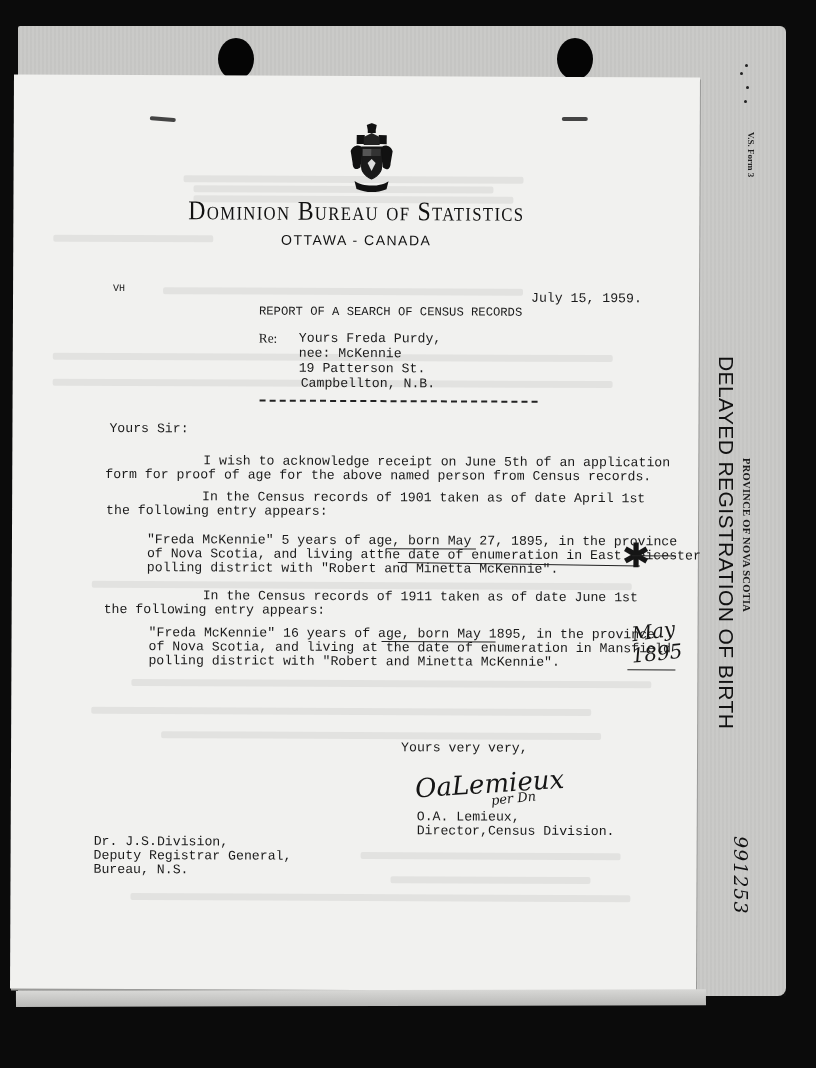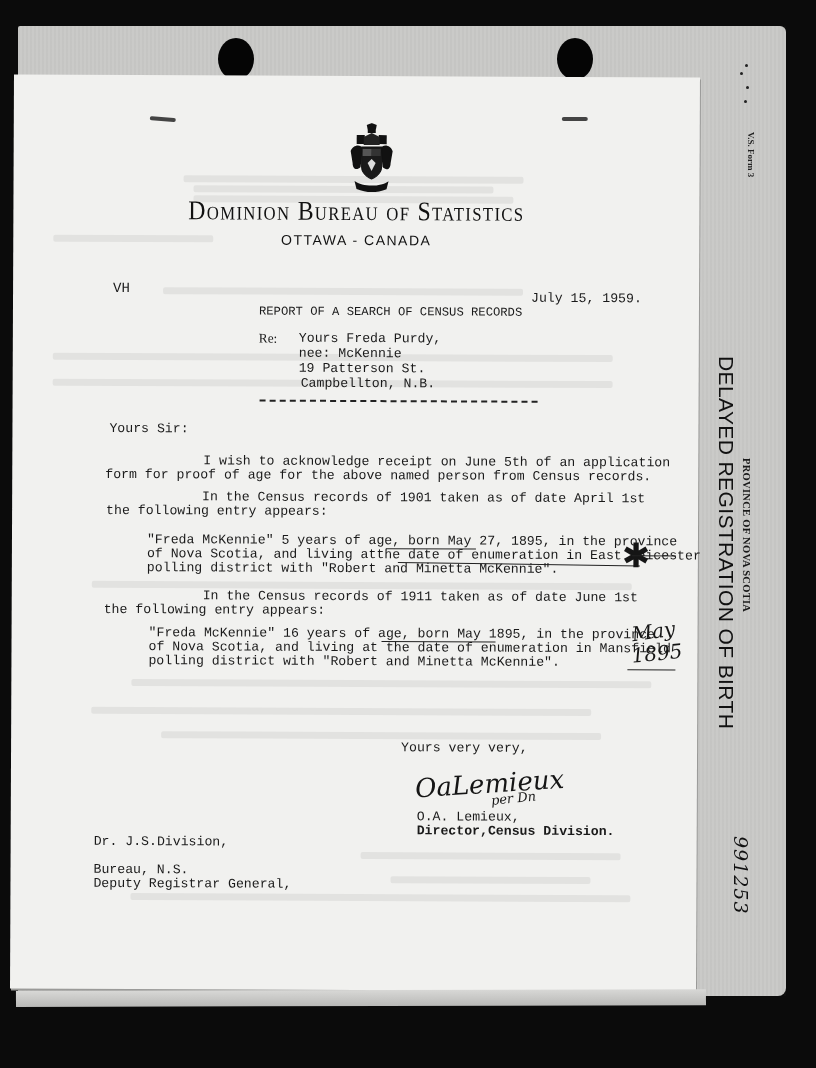--- a/index.html
+++ b/index.html
@@ -78,21 +78,21 @@
     <path d="M46 28 C44 22 36 20 34 26 L36 44 C40 48 44 46 44 40 Z" fill="#111"></path>
     <path d="M15 24 L35 24 L35 44 C35 52 25 56 25 56 C25 56 15 52 15 44 Z" fill="#1a1a1a" stroke="#111"></path>
     <rect x="16" y="26" width="9" height="7" fill="#555"></rect>
     <rect x="25" y="26" width="9" height="7" fill="#333"></rect>
     <path d="M21 40 L25 36 L29 40 L25 48 Z" fill="#ddd"></path>
     <path d="M8 58 C16 64 34 64 42 58 L40 66 C30 70 20 70 10 66 Z" fill="#111"></path>
   </svg>
   <div class="bureau">Dominion Bureau of Statistics</div>
   <div class="city">OTTAWA - CANADA</div>
 
-  <div class="t" style="left:100px; top:206px; font-size:14px;">VH</div>
+  <div class="t" style="left:100px; top:206px; font-size:10px;">VH</div>
   <div class="t" style="left:518px; top:214px;">July 15, 1959.</div>
   <div class="t" style="left:246px; top:229px; font-size:12.2px;">REPORT OF A SEARCH OF CENSUS RECORDS</div>
 
   <div class="t" style="left:246px; top:255px;font-family:Liberation Serif, serif;">Re:</div>
   <div class="t" style="left:286px; top:255px;">Yours Freda Purdy,</div>
   <div class="t" style="left:286px; top:270px;">nee: McKennie</div>
   <div class="t" style="left:286px; top:285px;">19 Patterson St.</div>
   <div class="t" style="left:288px; top:300px;">Campbellton, N.B.</div>
   <div class="dash"></div>
 
@@ -121,18 +121,18 @@
   <div class="hand" style="left:610px; top:458px; font-size:34px; font-style:normal;">✱</div>
   <div class="ul" style="left:620px; top:478px; width:44px;"></div>
   <div class="hand" style="left:620px; top:542px; font-size:20px; transform:rotate(-8deg);">May</div>
   <div class="hand" style="left:620px; top:564px; font-size:20px; transform:rotate(-6deg);">1895</div>
   <div class="ul" style="left:616px; top:592px; width:48px;"></div>
 
   <div class="t" style="left:390px; top:664px;">Yours very very,</div>
   <div class="hand" style="left:404px; top:692px; font-size:26px; transform:rotate(-4deg);">OaLemieux</div>
   <div class="hand" style="left:480px; top:714px; font-size:13px; transform:rotate(-6deg);">per Dn</div>
   <div class="t" style="left:406px; top:733px;">O.A. Lemieux,</div>
-  <div class="t" style="left:406px; top:747px;font-weight:bold;">Director,Census Division.</div>
+  <div class="t" style="left:406px; top:747px;">Director,Census Division.</div>
 
   <div class="t" style="left:83px; top:759px;">Dr. J.S.Division,</div>
-  <div class="t" style="left:83px; top:773px;margin-top:28px;">Deputy Registrar General,</div>
+  <div class="t" style="left:83px; top:773px;">Deputy Registrar General,</div>
   <div class="t" style="left:83px; top:787px;">Bureau, N.S.</div>
 </div>
 
 </body></html>

